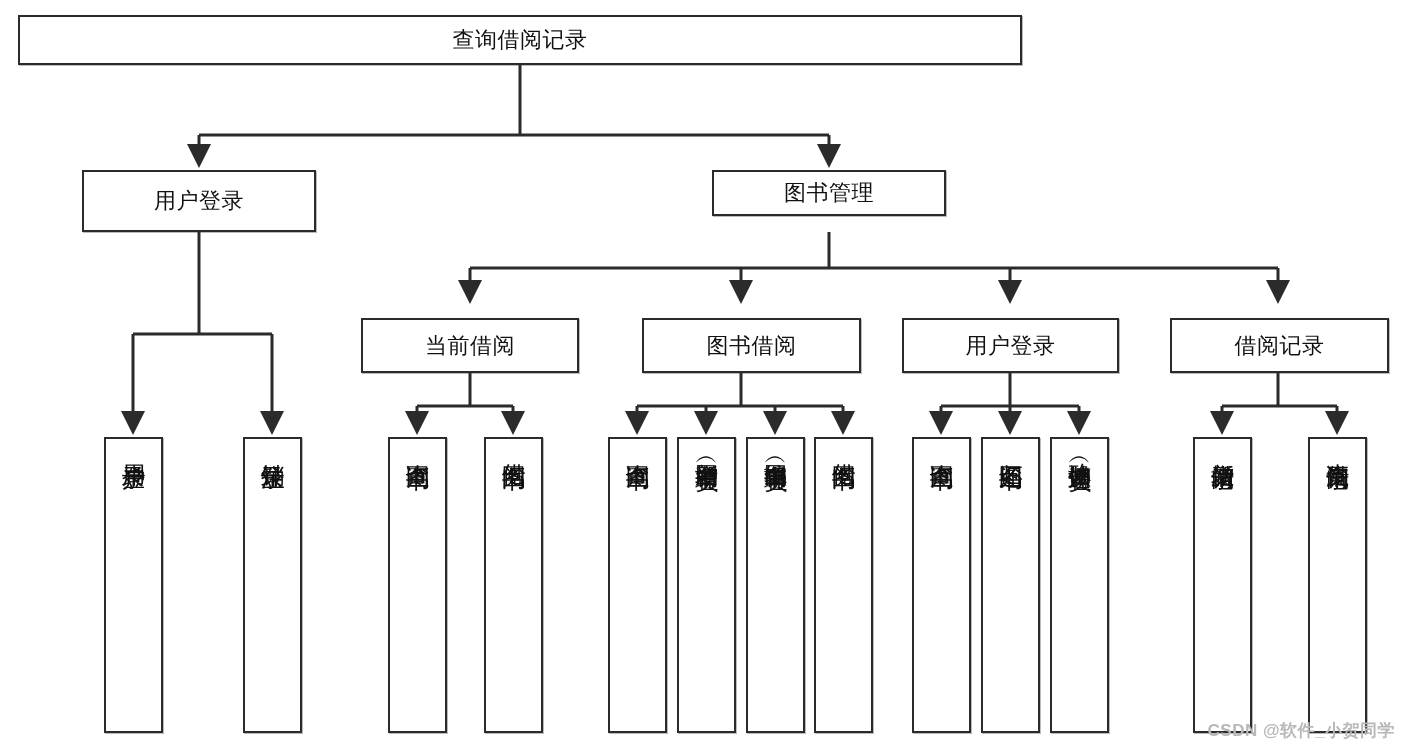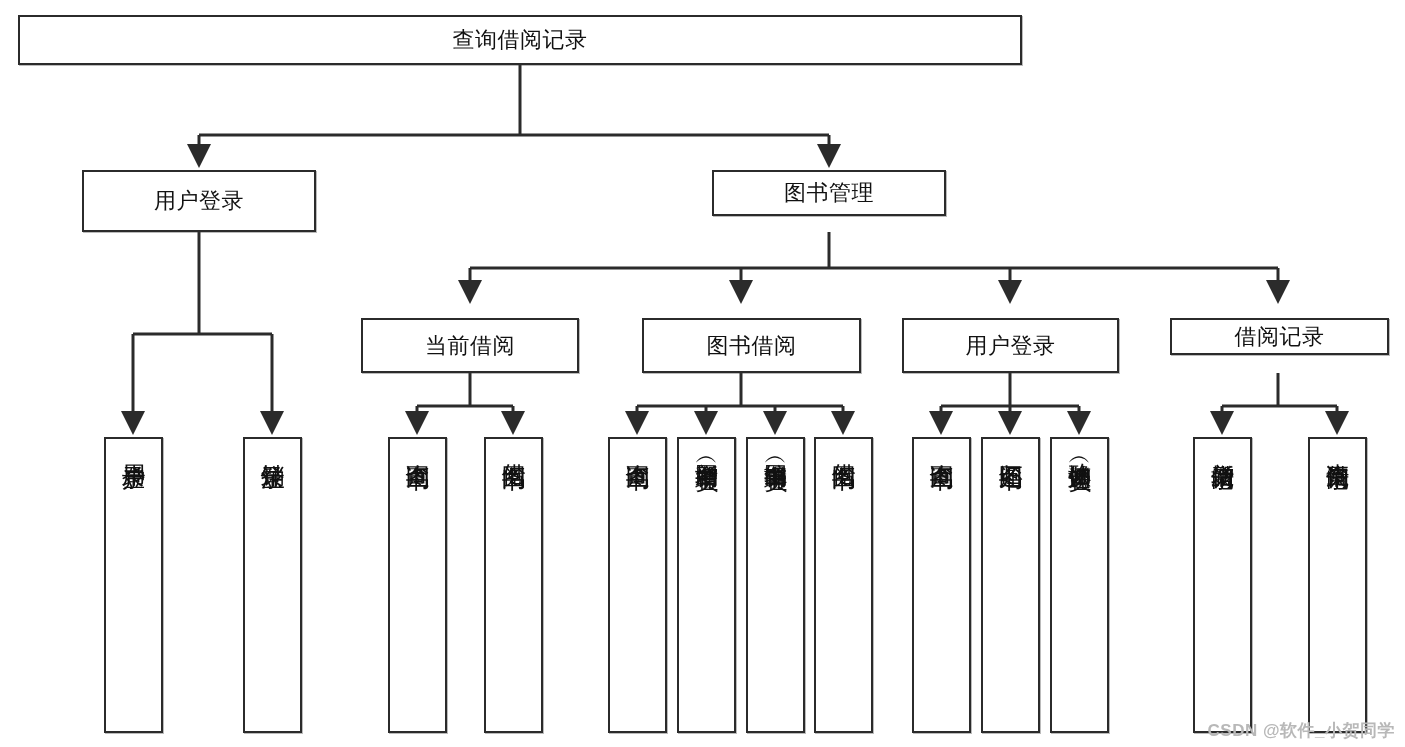--- a/index.html
+++ b/index.html
@@ -143,21 +143,21 @@
 
   <div class="node horiz" style="left:361px; top:318px; width:218px; height:55px;">
     <span class="label">当前借阅</span>
   </div>
   <div class="node horiz" style="left:632px; top:318px; width:219px; height:55px;margin-left:10px;">
     <span class="label">图书借阅</span>
   </div>
   <div class="node horiz" style="left:902px; top:318px; width:217px; height:55px;">
     <span class="label">用户登录</span>
   </div>
-  <div class="node horiz" style="left:1170px; top:318px; width:219px; height:37px;align-items:center;">
+  <div class="node horiz" style="left:1170px; top:318px; width:219px; height:55px;align-items:center;">
     <span class="label">借阅记录</span>
   </div>
 
   <div class="node vert" style="left:104px; top:437px; width:59px; height:296px;">
     <span class="label">用户登录</span>
   </div>
   <div class="node vert" style="left:243px; top:437px; width:59px; height:296px;">
     <span class="label">注销登录</span>
   </div>
 

